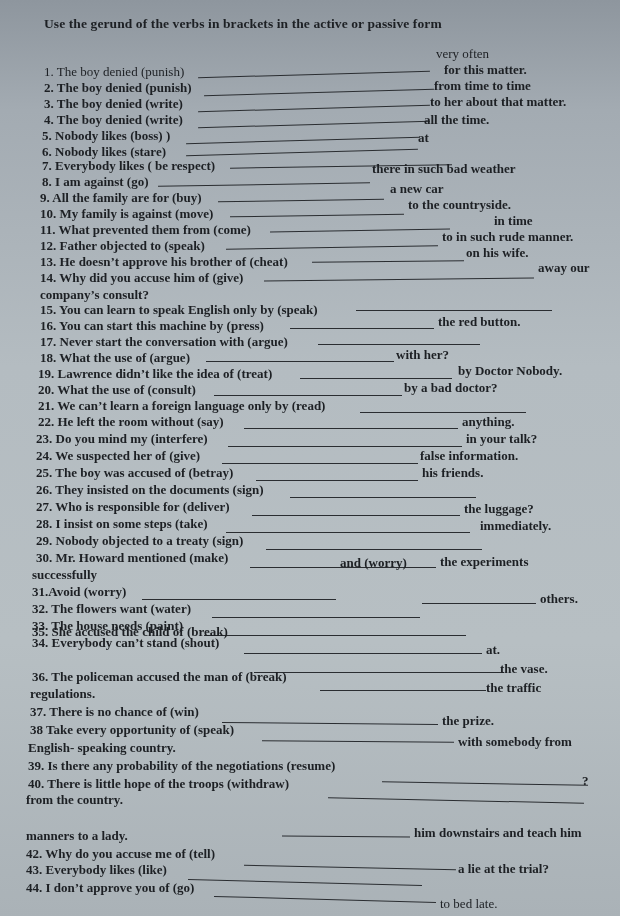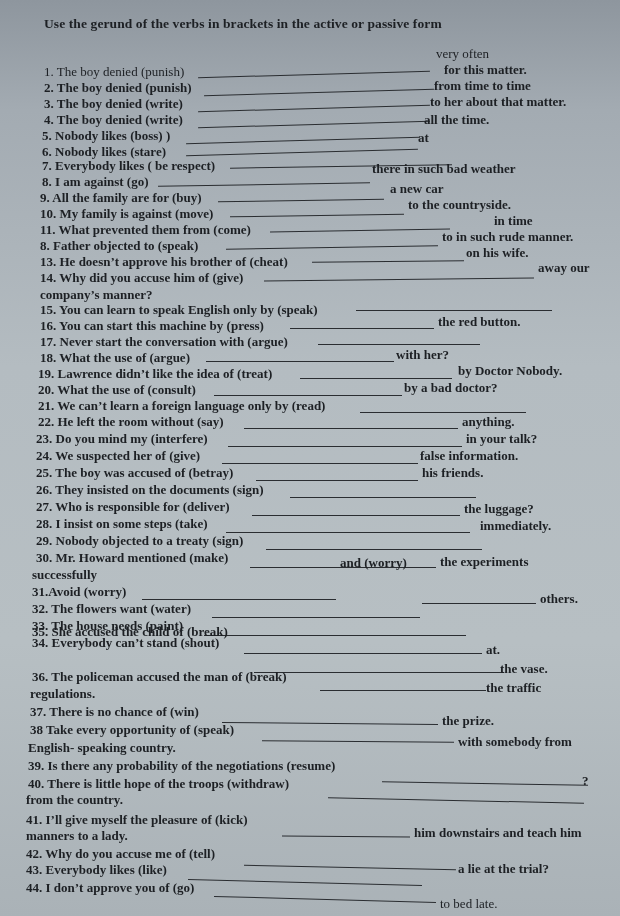--- a/index.html
+++ b/index.html
@@ -59,32 +59,32 @@
   <div class="tail" style="left:390px;top:181px;">a new car</div>
 
   <div class="line" style="left:40px;top:206px;">10. My family is against (move)</div>
   <div class="blank" style="left:230px;top:215px;width:174px;transform:rotate(-0.9deg);"></div>
   <div class="tail" style="left:408px;top:197px;">to the countryside.</div>
 
   <div class="line" style="left:40px;top:222px;">11. What prevented them from (come)</div>
   <div class="blank" style="left:270px;top:230px;width:180px;transform:rotate(-0.9deg);"></div>
   <div class="tail" style="left:456px;top:213px;margin-left:38px;">in time</div>
 
-  <div class="line" style="left:40px;top:238px;">8. Father objected to (speak)</div>
+  <div class="line" style="left:40px;top:238px;">12. Father objected to (speak)</div>
   <div class="blank" style="left:226px;top:247px;width:212px;transform:rotate(-0.9deg);"></div>
   <div class="tail" style="left:442px;top:229px;">to in such rude manner.</div>
 
   <div class="line" style="left:40px;top:254px;">13. He doesn’t approve his brother of (cheat)</div>
   <div class="blank" style="left:312px;top:261px;width:152px;transform:rotate(-0.6deg);"></div>
   <div class="tail" style="left:466px;top:245px;">on his wife.</div>
 
   <div class="line" style="left:40px;top:270px;">14. Why did you accuse him of (give)</div>
   <div class="blank" style="left:264px;top:279px;width:270px;transform:rotate(-0.6deg);"></div>
   <div class="tail" style="left:538px;top:260px;">away our</div>
-  <div class="line" style="left:40px;top:287px;">company’s manner?</div>
+  <div class="line" style="left:40px;top:287px;">company’s consult?</div>
 
   <div class="line" style="left:40px;top:302px;">15. You can learn to speak English  only by (speak)</div>
   <div class="blank" style="left:356px;top:310px;width:196px;"></div>
 
   <div class="line" style="left:40px;top:318px;">16. You can start this machine by (press)</div>
   <div class="blank" style="left:290px;top:328px;width:144px;"></div>
   <div class="tail" style="left:438px;top:314px;">the red button.</div>
 
   <div class="line" style="left:40px;top:334px;">17.  Never start the conversation with (argue)</div>
   <div class="blank" style="left:318px;top:344px;width:162px;"></div>
@@ -174,21 +174,20 @@
   <div class="line" style="left:28px;top:740px;">English- speaking country.</div>
 
   <div class="line" style="left:28px;top:758px;">39. Is there any probability of the negotiations (resume)</div>
   <div class="blank" style="left:382px;top:783px;width:206px;transform:rotate(1deg);"></div>
   <div class="tail" style="left:582px;top:773px;">?</div>
 
   <div class="line" style="left:28px;top:776px;">40. There is little hope of the troops (withdraw)</div>
   <div class="blank" style="left:328px;top:800px;width:256px;transform:rotate(1.2deg);"></div>
   <div class="line" style="left:26px;top:792px;">from the country.</div>
 
-  <div class="line" style="left:26px;top:812px;">41. I’ll give myself the pleasure of (kick)</div>
   <div class="blank" style="left:282px;top:836px;width:128px;transform:rotate(0.5deg);"></div>
   <div class="tail" style="left:414px;top:825px;">him downstairs and teach him</div>
   <div class="line" style="left:26px;top:828px;">manners to a lady.</div>
 
   <div class="line" style="left:26px;top:846px;">42. Why do you accuse me of (tell)</div>
   <div class="blank" style="left:244px;top:867px;width:212px;transform:rotate(1.2deg);"></div>
   <div class="tail" style="left:458px;top:861px;">a lie at the trial?</div>
 
   <div class="line" style="left:26px;top:862px;">43. Everybody likes (like)</div>
   <div class="blank" style="left:188px;top:882px;width:234px;transform:rotate(1.5deg);"></div>

